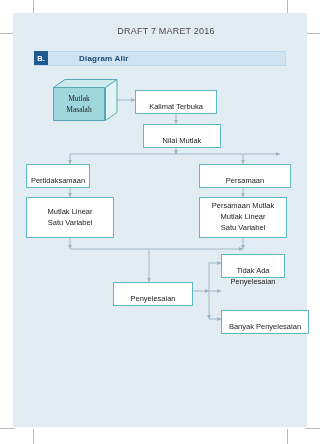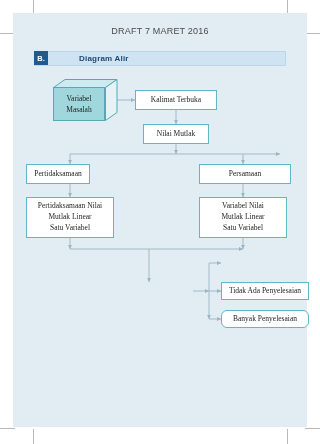--- a/index.html
+++ b/index.html
@@ -25,20 +25,21 @@
   }
 
   
   #draft-head{
     position:absolute;left:0;top:13px;width:294px;
     text-align:center;
     font-family:"Liberation Sans", sans-serif;
     font-size:9px;
     letter-spacing:.2px;
     color:#4b4b4b;
+    padding-left:6px;
   }
 
   
   #section-bar{
     position:absolute;left:21px;top:38px;
     width:252px;height:15px;
     background:#cfe3f2;
     border:1px solid #bcd6ea;
     box-sizing:border-box;
     display:flex;align-items:center;
@@ -63,27 +64,27 @@
 
   
   #flow{position:absolute;left:0;top:0;width:294px;height:414px;}
   #wires{position:absolute;left:0;top:0;width:294px;height:414px;}
 
   .node{
     position:absolute;
     background:#ffffff;
     border:1px solid #5fb9c4;
     box-sizing:border-box;
-    display:flex;align-items:center;justify-content:center;
+    display:flex;justify-content:center;
     text-align:center;
-    font-family:Liberation Serif, serif;
+    font-family:Liberation Sans, sans-serif;
     font-size:7.5px;
     color:#1d1d1d;
     line-height:1.45;
-    padding:1px 2px;
+    padding:11px 2px;
   }
   .node.multi{flex-direction:column;justify-content:center;}
   .node.multi span{display:block;}
 
   
   #box3d{position:absolute;left:40px;top:66px;width:68px;height:42px;}
   #box3d .face-front{
     position:absolute;left:0;top:8px;width:52px;height:34px;
     background:#9fd7dd;border:1px solid #55a9b4;box-sizing:border-box;
     display:flex;flex-direction:column;align-items:center;justify-content:center;
@@ -148,57 +149,59 @@
         <path d="M196,306 L208,306"></path>
       </g>
     </svg>
 
     <div id="box3d">
       <svg width="68" height="42">
         <polygon points="0.5,8.5 12,0.5 64,0.5 52.5,8.5" fill="#cdeaee" stroke="#55a9b4" stroke-width="1"></polygon>
         <polygon points="52.5,8.5 64,0.5 64,33.5 52.5,41.5" fill="#e4f4f6" stroke="#55a9b4" stroke-width="1"></polygon>
       </svg>
       <div class="face-front">
-        <span>Variabel</span>
+        <span>Mutlak</span>
         <span>Masalah</span>
       </div>
     </div>
 
     <div class="node" style="left:122px;top:77px;width:82px;height:20px;">
       <span>Kalimat Terbuka</span>
     </div>
 
-    <div class="node" style="left:130px;top:111px;width:66px;height:20px;">
+    <div class="node" style="left:130px;top:111px;width:78px;height:20px;">
       <span>Nilai Mutlak</span>
     </div>
 
     <div class="node" style="left:13px;top:151px;width:64px;height:20px;">
       <span>Pertidaksamaan</span>
     </div>
 
     <div class="node" style="left:186px;top:151px;width:92px;height:20px;">
       <span>Persamaan</span>
     </div>
 
     <div class="node multi" style="left:13px;top:184px;width:88px;height:41px;">
-      <span>Pertidaksamaan Nilai</span>
       <span>Mutlak Linear</span>
       <span>Satu Variabel</span>
     </div>
 
     <div class="node multi" style="left:186px;top:184px;width:88px;height:41px;">
-      <span>Variabel Nilai</span>
+      <span>Persamaan Mutlak</span>
       <span>Mutlak Linear</span>
       <span>Satu Variabel</span>
     </div>
 
-
-    <div class="node" style="left:208px;top:241px;width:88px;height:18px;margin-top:28px;">
+    <div class="node" style="left:100px;top:269px;width:80px;height:19px;">
+      <span>Penyelesaian</span>
+    </div>
+
+    <div class="node" style="left:208px;top:241px;width:64px;height:18px;">
       <span>Tidak Ada Penyelesaian</span>
     </div>
 
 
-    <div class="node" style="left:208px;top:297px;width:88px;height:18px;border-radius:6px;">
+    <div class="node" style="left:208px;top:297px;width:88px;height:18px;">
       <span>Banyak Penyelesaian</span>
     </div>
 
   </div>
 </div>
 
 </body></html>

